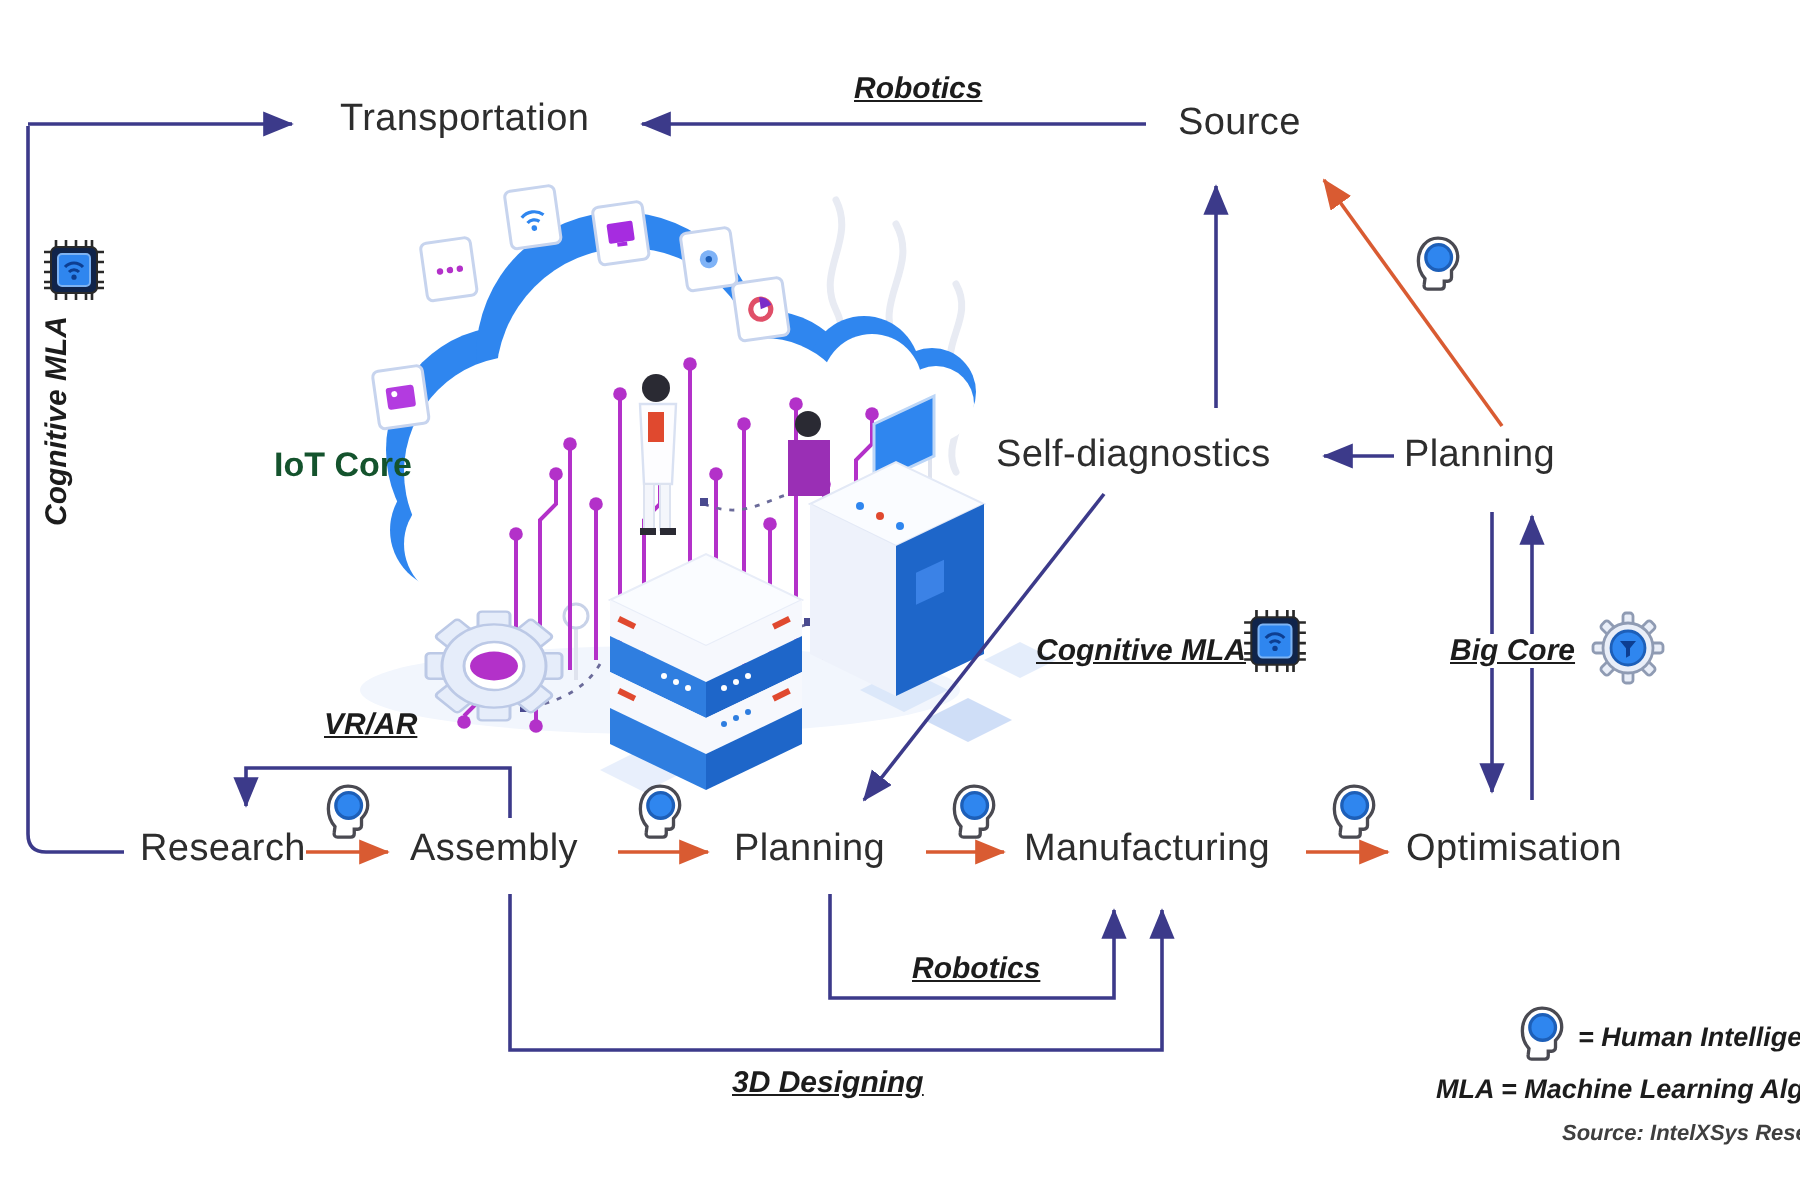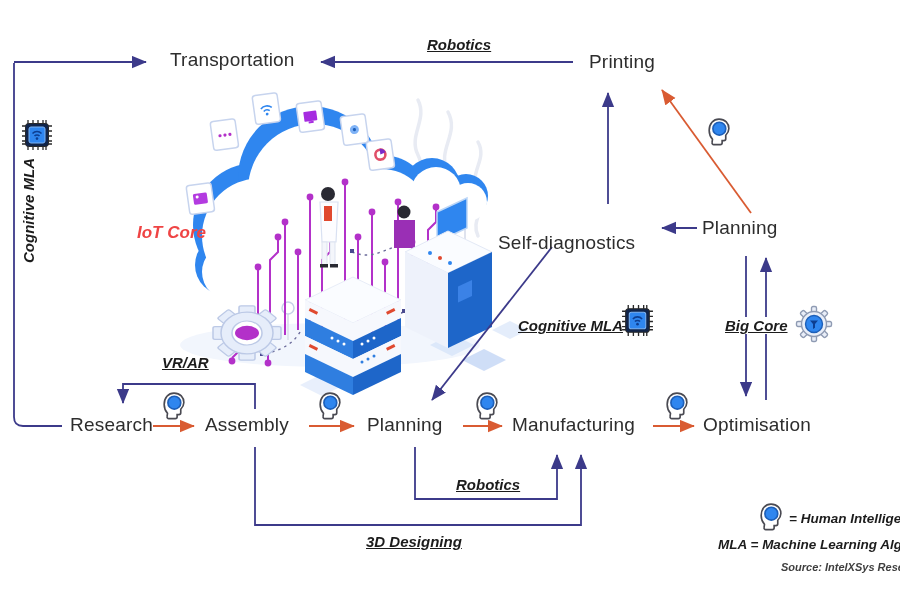--- a/index.html
+++ b/index.html
@@ -2,21 +2,21 @@
 <html><head>
 <meta charset="utf-8">
 <style>
   html,body{margin:0;padding:0;background:#fff;}
   #canvas{position:relative;width:900px;height:600px;background:#ffffff;overflow:hidden;
           font-family:"Liberation Sans",sans-serif;}
   svg.layer{position:absolute;left:0;top:0;pointer-events:none;}
   .node{position:absolute;font-size:19px;color:#2d2d2d;letter-spacing:.2px;white-space:nowrap;z-index:4;}
   .tag{position:absolute;font-size:15px;font-weight:bold;font-style:italic;color:#1c1c1c;white-space:nowrap;z-index:5;text-decoration:underline;}
   .tag.bg{background:#fff;padding:0 3px;}
-  .iot{position:absolute;font-size:17px;font-weight:bold;font-style:italic;color:#ef4444;z-index:4;}
+  .iot{position:absolute;font-size:17px;font-weight:bold;color:#14532d;z-index:4;}
   .vlabel{position:absolute;font-size:15px;font-weight:bold;font-style:italic;color:#1c1c1c;
           writing-mode:vertical-rl;transform:rotate(180deg);z-index:4;}
   .legend-text{position:absolute;font-size:13.5px;font-weight:bold;font-style:italic;color:#1c1c1c;white-space:nowrap;z-index:4;}
   .source{position:absolute;font-size:11px;font-weight:bold;font-style:italic;color:#3f3f3f;white-space:nowrap;z-index:4;}
   .ico{position:absolute;z-index:6;}
 </style>
 </head>
 <body>
 
 <div id="canvas">
@@ -306,22 +306,22 @@
     <g fill="none" stroke="#d95b32" stroke-width="1.8">
       <path d="M751,213 L662,90" marker-end="url(#mo)"></path>
       <path d="M153,426 H194" marker-end="url(#mo)"></path>
       <path d="M309,426 H354" marker-end="url(#mo)"></path>
       <path d="M463,426 H502" marker-end="url(#mo)"></path>
       <path d="M653,426 H694" marker-end="url(#mo)"></path>
     </g>
   </svg>
 
   <div class="node" style="left:170px;top:49px">Transportation</div>
-  <div class="node" style="left:589px;top:51px">Printing</div>
-  <div class="node" style="left:498px;top:232px">Self-diagnostics</div>
+  <div class="node" style="left:589px;top:51px">Source</div>
+  <div class="node" style="left:498px;top:217px">Self-diagnostics</div>
   <div class="node" style="left:702px;top:217px">Planning</div>
   <div class="node" style="left:70px;top:414px">Research</div>
   <div class="node" style="left:205px;top:414px">Assembly</div>
   <div class="node" style="left:367px;top:414px">Planning</div>
   <div class="node" style="left:703px;top:414px">Optimisation</div>
   <div class="node" style="left:512px;top:414px">Manufacturing</div>
 
   <div class="tag" style="left:427px;top:36px">Robotics</div>
   <div class="tag" style="left:162px;top:354px">VR/AR</div>
   <div class="tag" style="left:456px;top:476px">Robotics</div>

